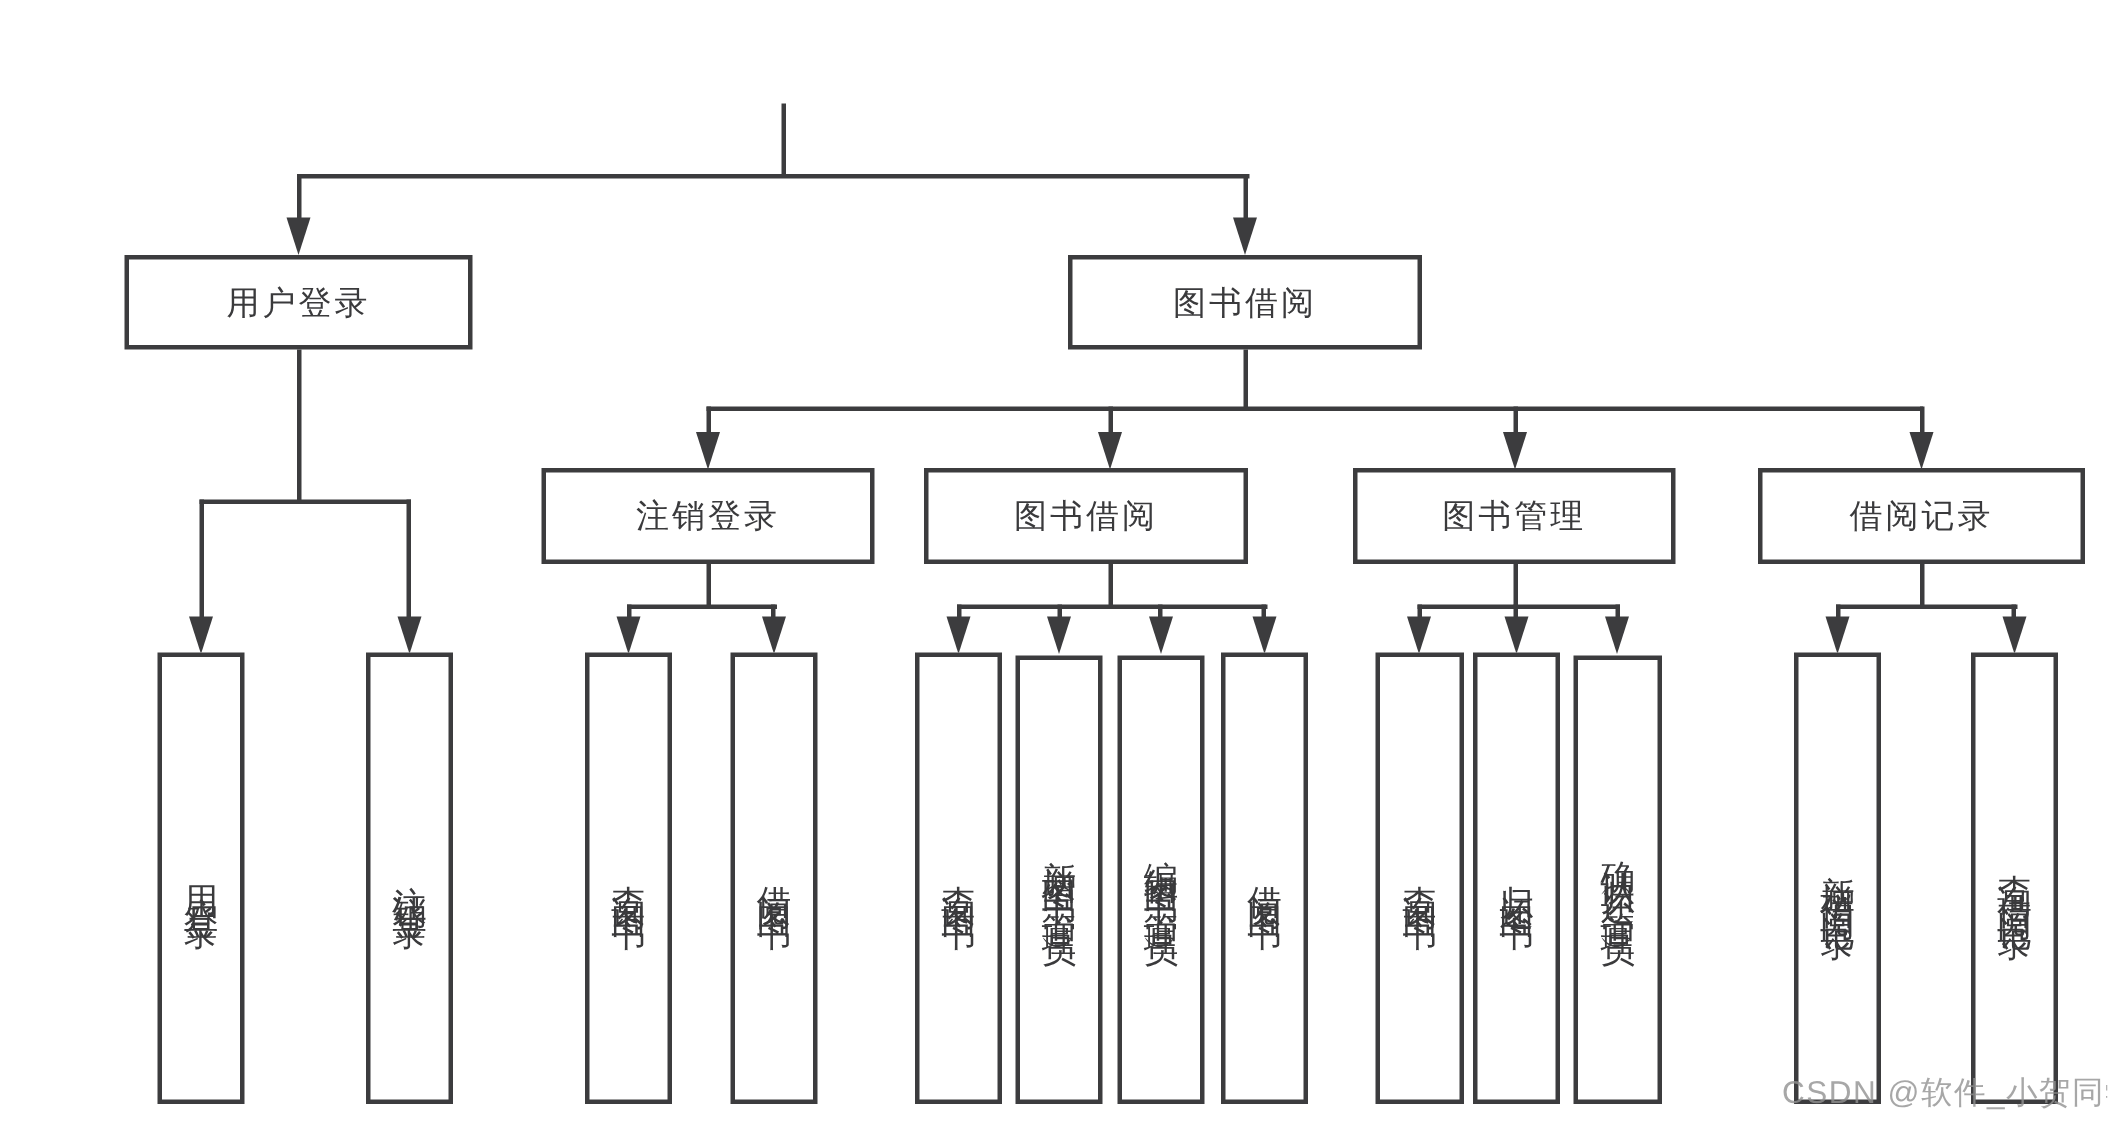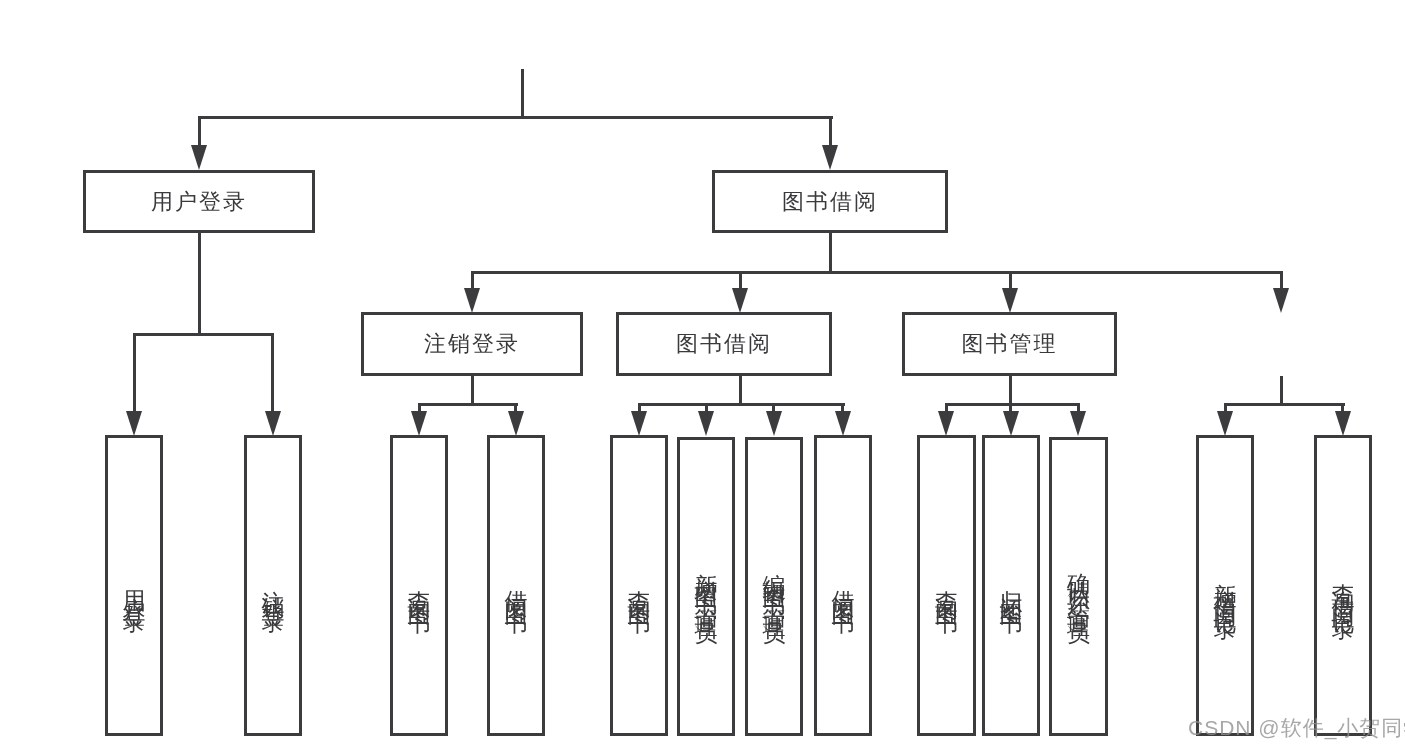--- a/index.html
+++ b/index.html
@@ -111,20 +111,21 @@
   <div class="node" style="left:83px;top:170px;width:232px;height:63px;">用户登录</div>
 
   <div class="node" style="left:712px;top:170px;width:236px;height:63px;">图书借阅</div>
 
   <div class="node" style="left:361px;top:312px;width:222px;height:64px;">注销登录</div>
 
   <div class="node" style="left:616px;top:312px;width:216px;height:64px;">图书借阅</div>
 
   <div class="node" style="left:902px;top:312px;width:215px;height:64px;">图书管理</div>
 
+  <div class="node" style="left:1172px;top:312px;width:218px;height:64px;">借阅记录</div>
 
   <div class="node leaf" style="left:105px;top:435px;width:58px;height:301px;">用户登录</div>
 
   <div class="node leaf" style="left:244px;top:435px;width:58px;height:301px;">注销登录</div>
 
   <div class="node leaf" style="left:390px;top:435px;width:58px;height:301px;">查询图书</div>
 
   <div class="node leaf" style="left:487px;top:435px;width:58px;height:301px;">借阅图书</div>
 
   <div class="node leaf" style="left:610px;top:435px;width:58px;height:301px;">查询图书</div>

